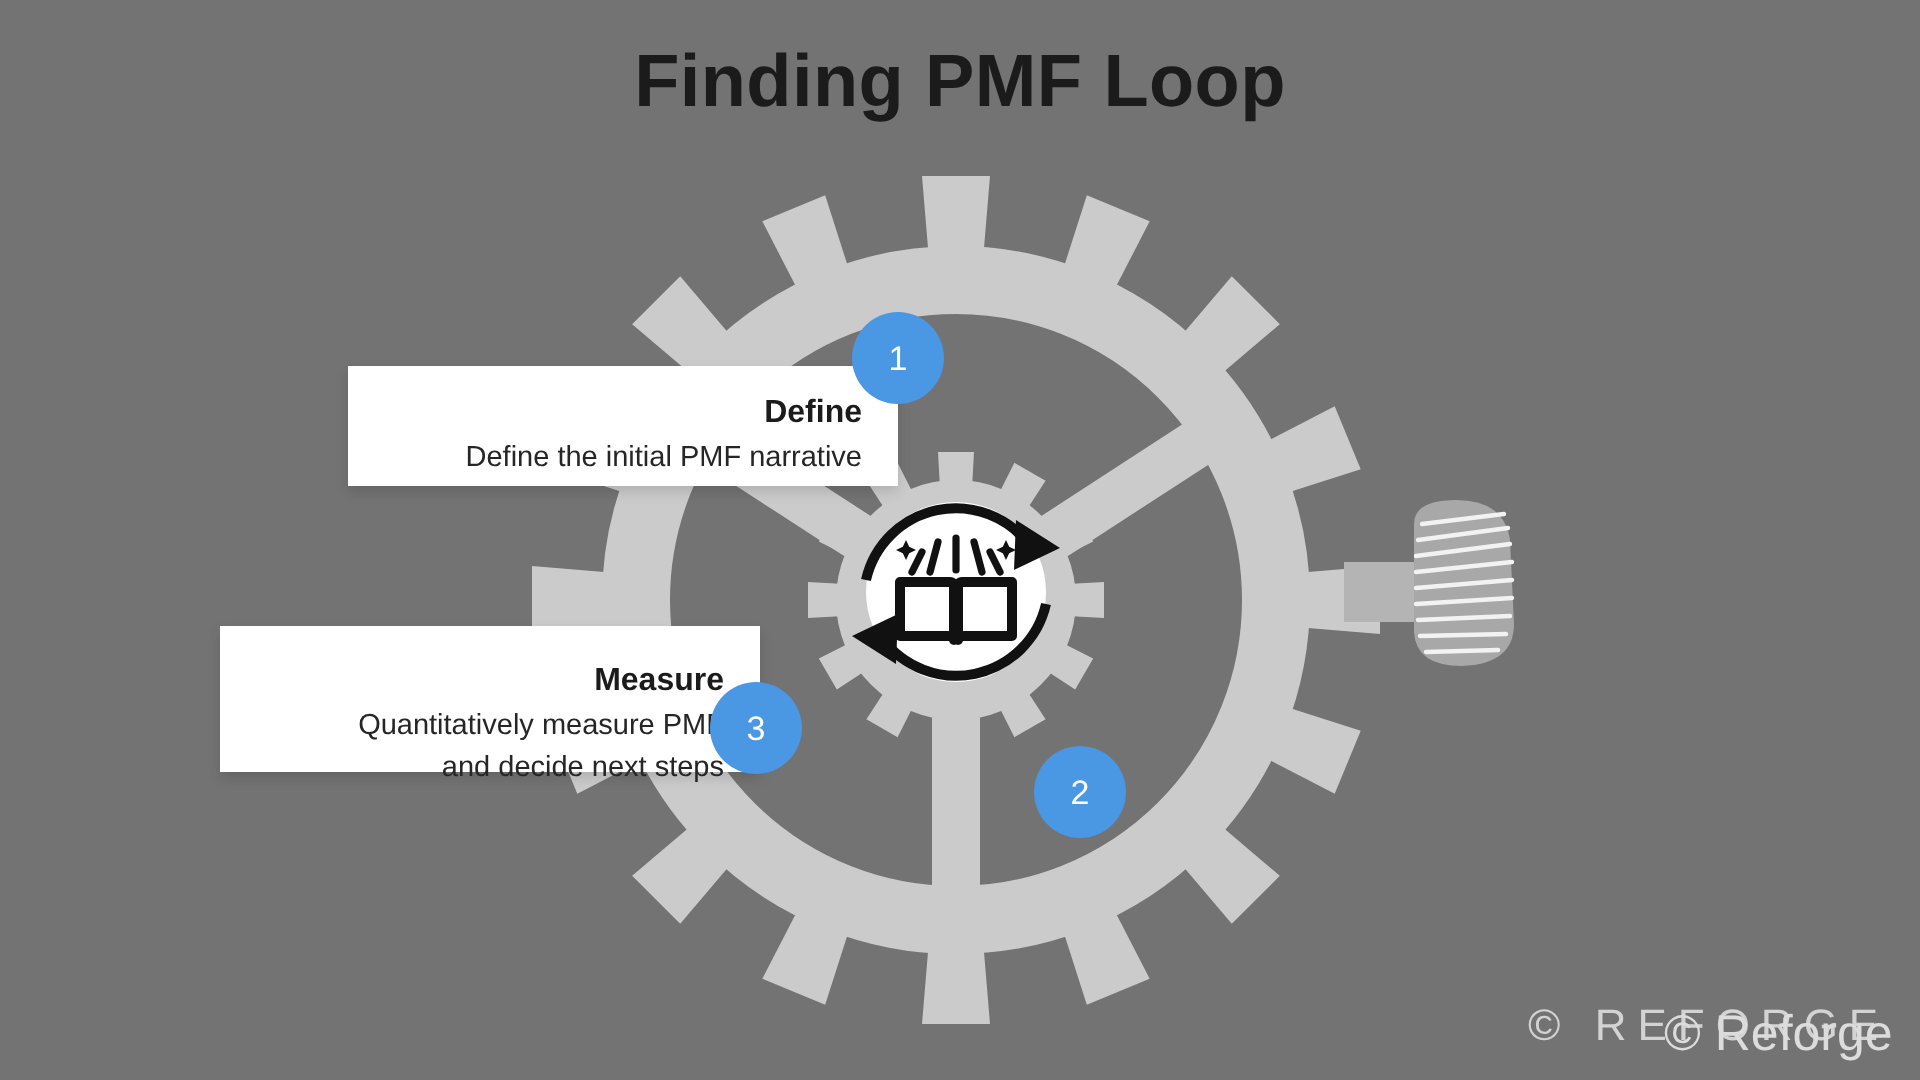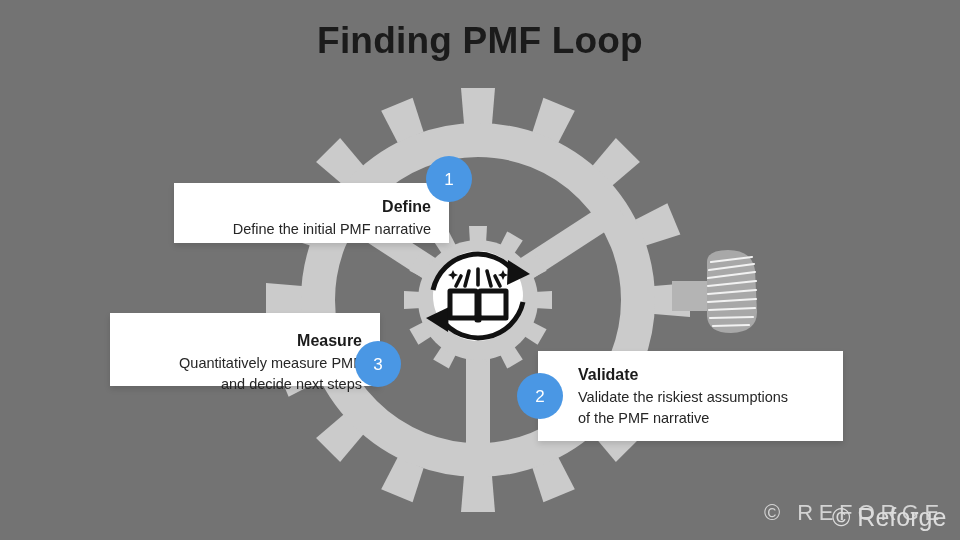--- a/index.html
+++ b/index.html
@@ -264,23 +264,18 @@
   </div>
   <div class="step-badge" id="badge-1">1</div>
 
   <div class="card align-right" id="card-measure">
     <div class="card-title">Measure</div>
     <div class="card-desc">Quantitatively measure PMF
 and decide next steps</div>
   </div>
   <div class="step-badge" id="badge-3">3</div>
 
-  <div class="card align-left" id="card-validate">
-    <div class="card-title">Validate</div>
-    <div class="card-desc">Validate the riskiest assumptions
-of the PMF narrative</div>
-  </div>
   <div class="step-badge" id="badge-2">2</div>
 
   <div id="watermark-spaced">© REFORGE</div>
   <div id="watermark-script">© Reforge</div>
 
 </div>
 
 </body></html>

